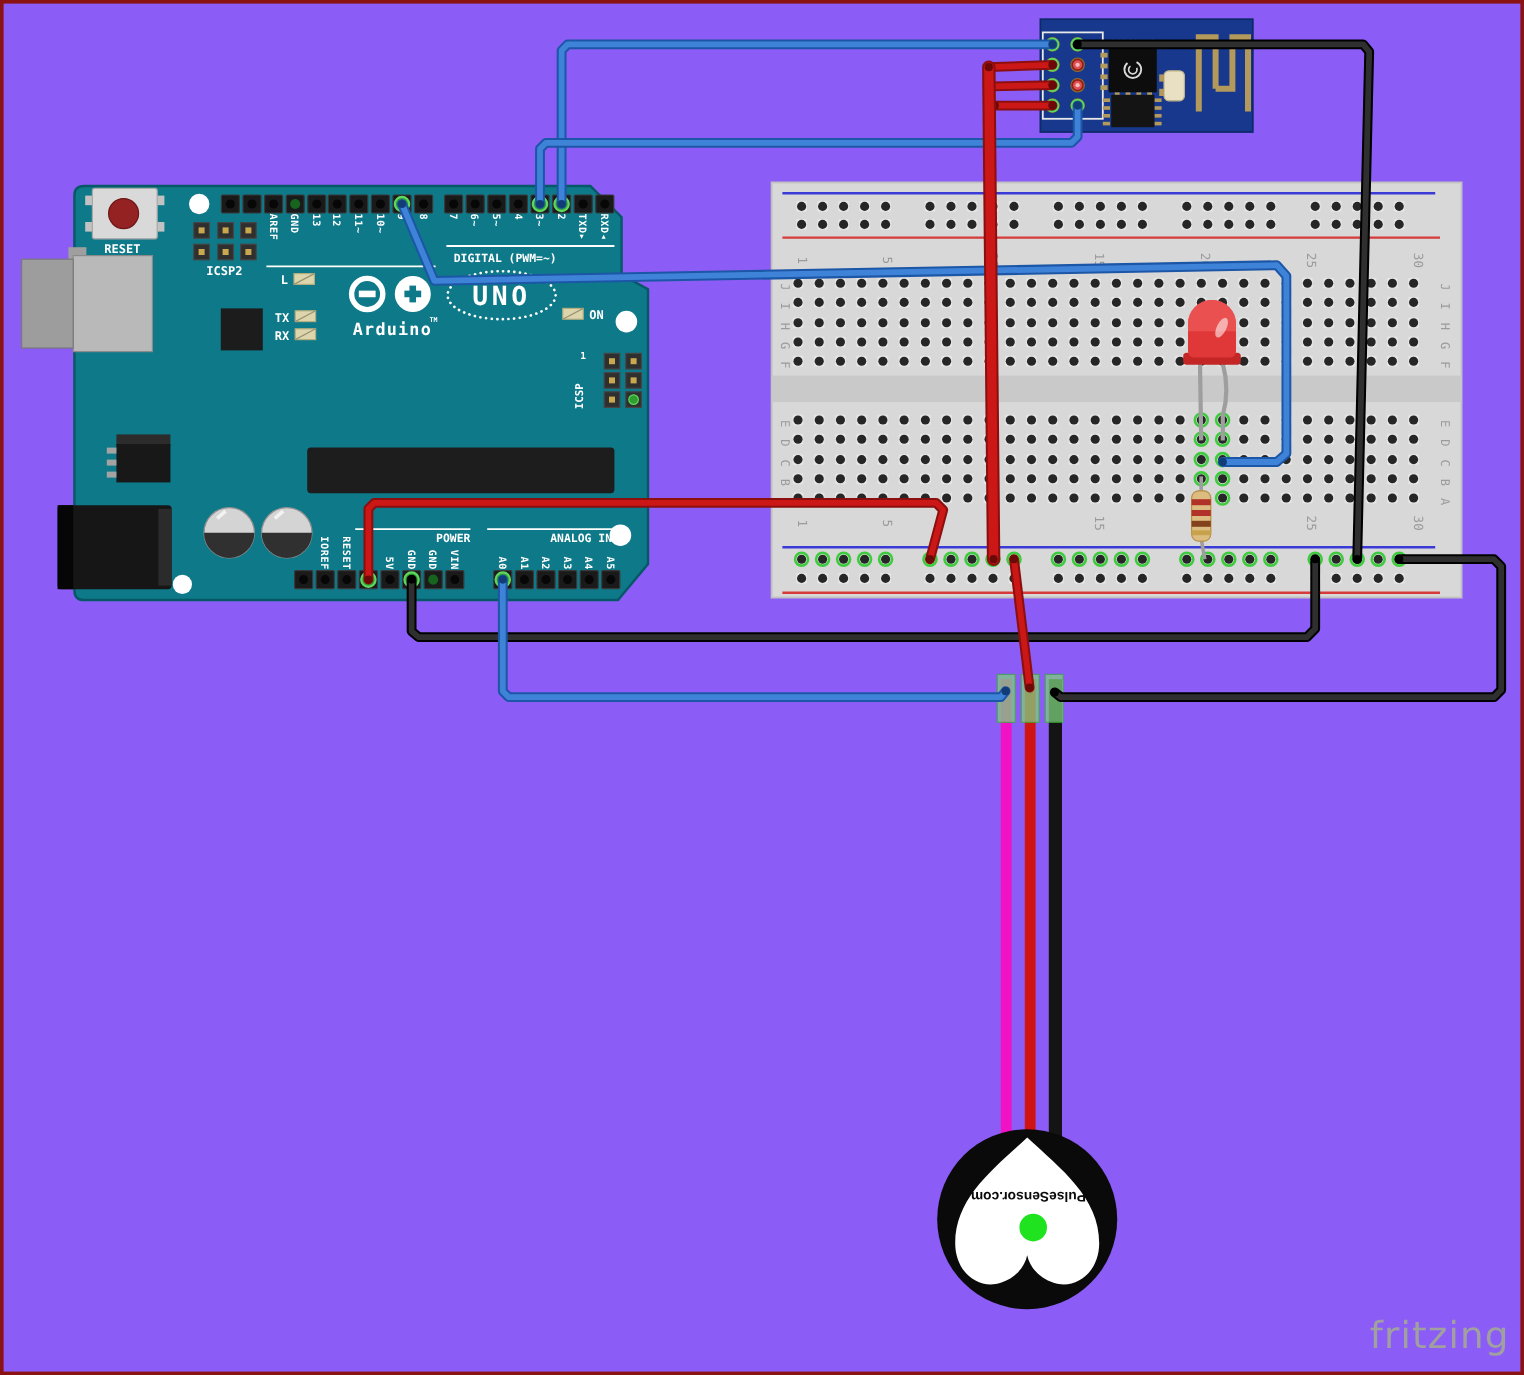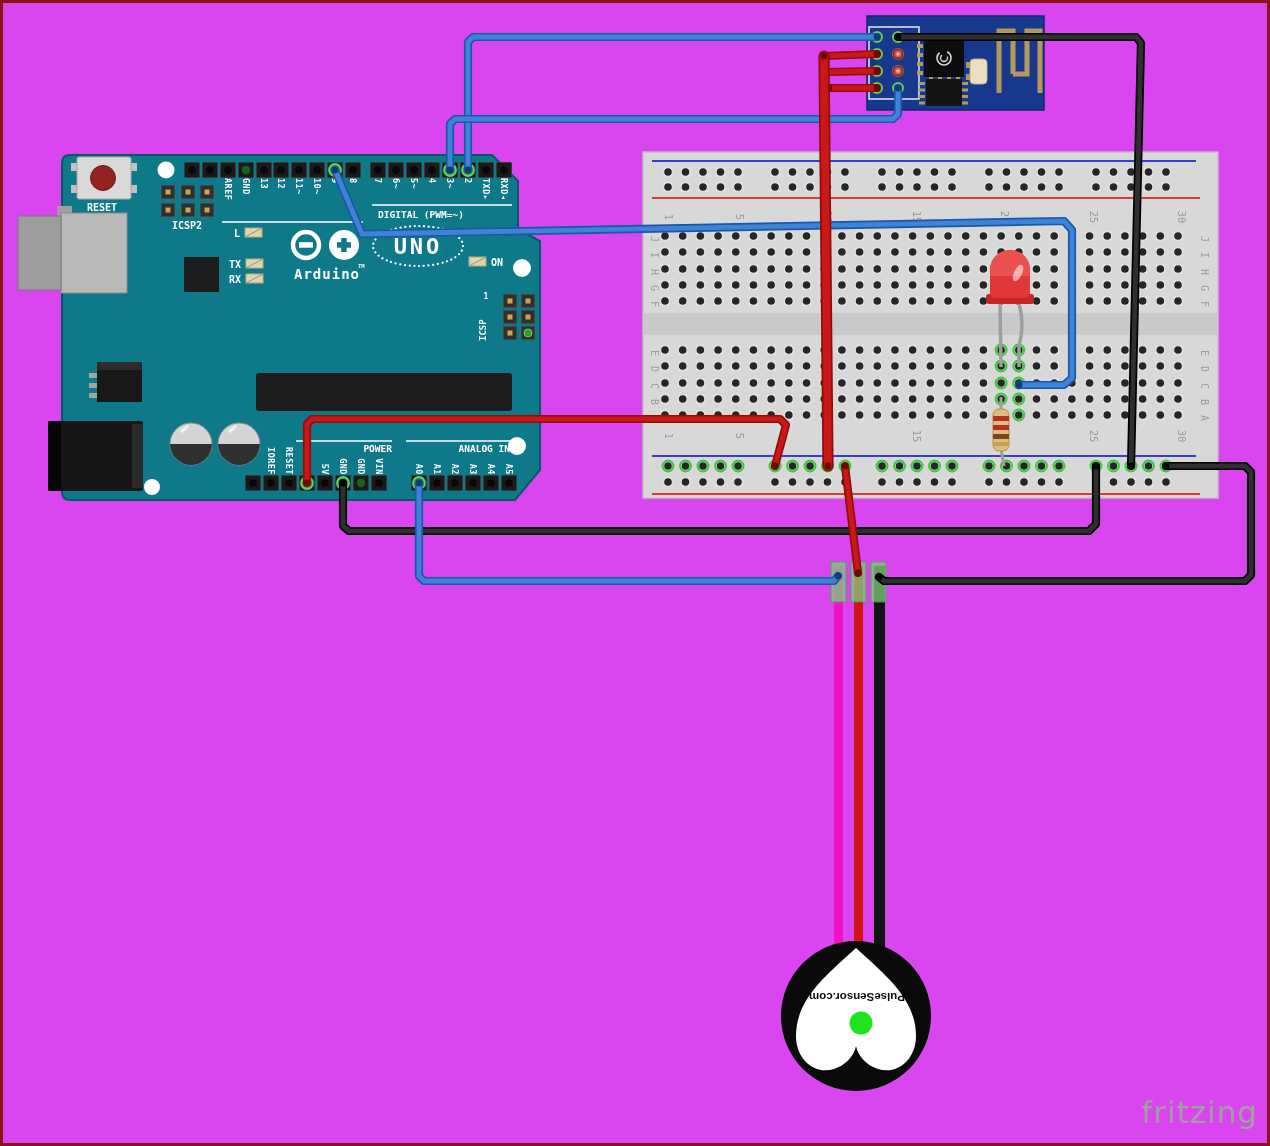--- a/index.html
+++ b/index.html
@@ -1,21 +1,21 @@
 <!DOCTYPE html>
 <html><head>
 <meta charset="utf-8">
 <style>
   html,body{margin:0;padding:0;background:#fff;}
   #canvas{
     position:relative;
     width:1270px;height:1146px;
     box-sizing:border-box;
     border:3px solid #8b1212;
-    background:#d946ef;
+    background:#8b5cf6;
     font-family:"DejaVu Sans",sans-serif;
     overflow:hidden;
   }
   svg text{user-select:none;}
   .silk{fill:#ffffff;font-family:"DejaVu Sans Mono",monospace;font-weight:bold;}
   .bblab{fill:#9b9b9b;font-family:"DejaVu Sans Mono",monospace;}
 </style>
 </head>
 <body>
 

